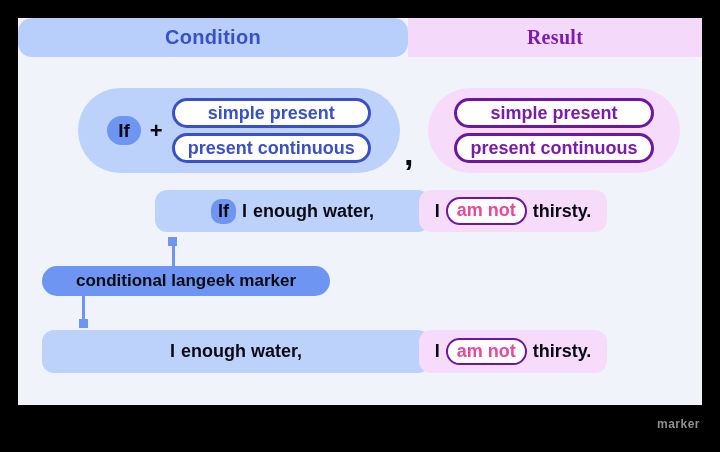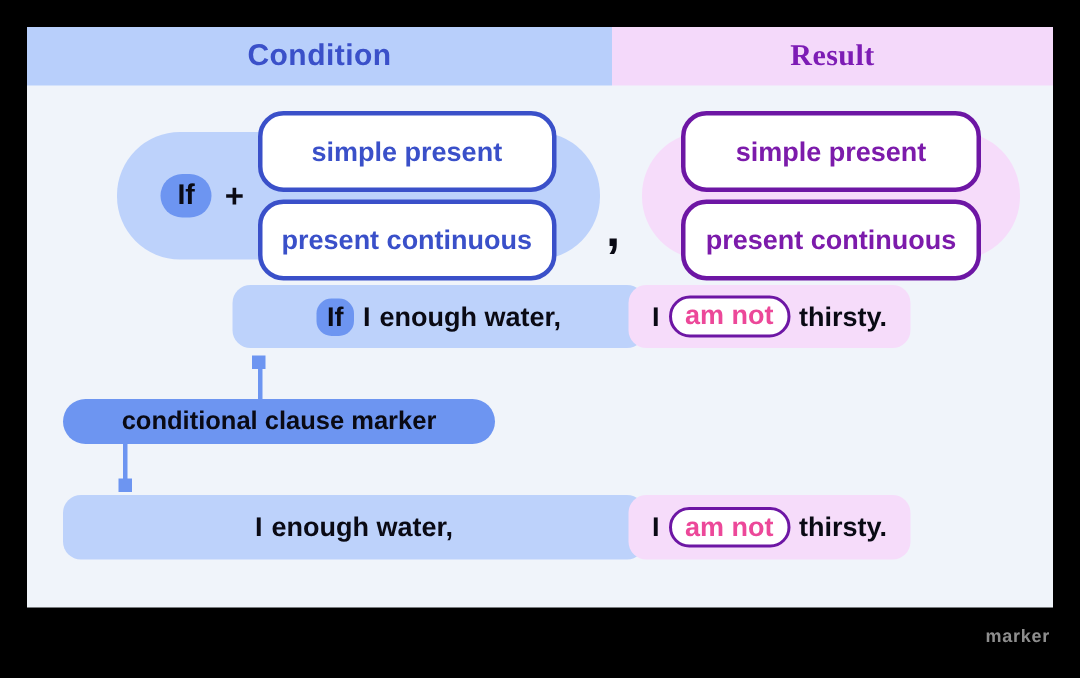--- a/index.html
+++ b/index.html
@@ -9,32 +9,32 @@
     font-family:"Liberation Sans", sans-serif;
   }
   .abs{position:absolute;}
   .canvas{
     left:18px;top:18px;width:684px;height:387px;
     background:#f0f4fa;
   }
   
   .hdr{top:0;height:39px;display:flex;align-items:center;justify-content:center;
        font-size:20px;font-weight:bold;letter-spacing:.3px;}
-  .hdr-cond{left:0;width:390px;background:#b8cffb;color:#3a50c9;}
+  .hdr-cond{left:0;width:390px;background:#b8cffb;color:#3a50c9;border-radius:14px;}
   .hdr-res{left:390px;width:294px;background:#f4d9fa;color:#7d1cb5;font-family:Liberation Serif, serif;}
   
   .pat{top:70px;height:85px;border-radius:42px;display:flex;align-items:center;justify-content:center;}
   .pat-cond{left:60px;width:322px;background:#bdd2fb;gap:9px;}
   .pat-res{left:410px;width:252px;background:#f6dcfa;}
   .if-chip{background:#6d95f1;color:#0a0a14;font-size:19px;font-weight:bold;
            padding:5px 11px;border-radius:18px;line-height:1;}
   .plus{font-size:22px;font-weight:bold;color:#0a0a14;line-height:1;}
   .opt-col{display:flex;flex-direction:column;gap:5px;align-items:stretch;}
   .opt-pill{background:#fff;border-radius:17px;font-size:18px;font-weight:bold;
-            padding:13px 13px;text-align:center;line-height:22px;white-space:nowrap;}
+            padding:1px 13px;text-align:center;line-height:22px;white-space:nowrap;}
   .opt-blue{border:3px solid #3a50c9;color:#3a50c9;}
   .opt-purple{border:3px solid #6d16a4;color:#7c1bab;}
   .comma{left:386px;top:118px;font-size:34px;font-weight:bold;color:#0a0a14;line-height:1;}
   
   .ex{height:42px;border-radius:12px;display:flex;align-items:center;
       font-size:18px;font-weight:bold;color:#0a0a14;gap:6px;white-space:nowrap;}
   .ex-blue{background:#bdd2fb;padding:0 9px;}
   .ex-pink{background:#f6dcfa;padding:0 8px;}
   .ex1-cond{left:137px;top:172px;width:257px;justify-content:center;}
   .ex1-res{left:401px;top:172px;width:172px;justify-content:center;}
@@ -94,21 +94,21 @@
   </div>
   <div class="abs ex ex-pink ex1-res">
     <span>I</span>
     <span class="v-pill v-purple">am not</span>
     <span>thirsty.</span>
   </div>
 
   <div class="abs conn line1"></div>
   <div class="abs conn cap1"></div>
   <div class="abs ann">
-    <span>conditional clause marker</span>
+    <span>conditional langeek marker</span>
   </div>
   <div class="abs conn line2"></div>
   <div class="abs conn cap2"></div>
 
   <div class="abs ex ex-blue ex2-cond">
     <span>I</span>
     <span>enough water,</span>
   </div>
   <div class="abs ex ex-pink ex2-res">
     <span>I</span>

